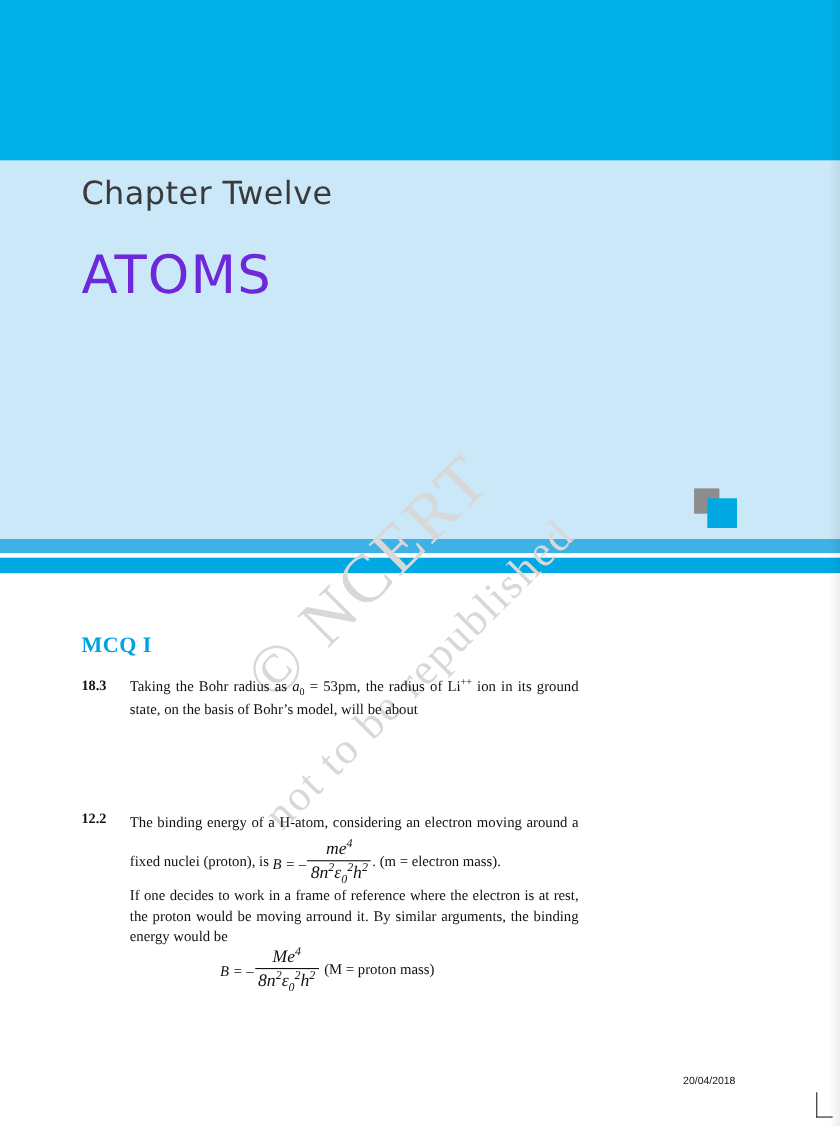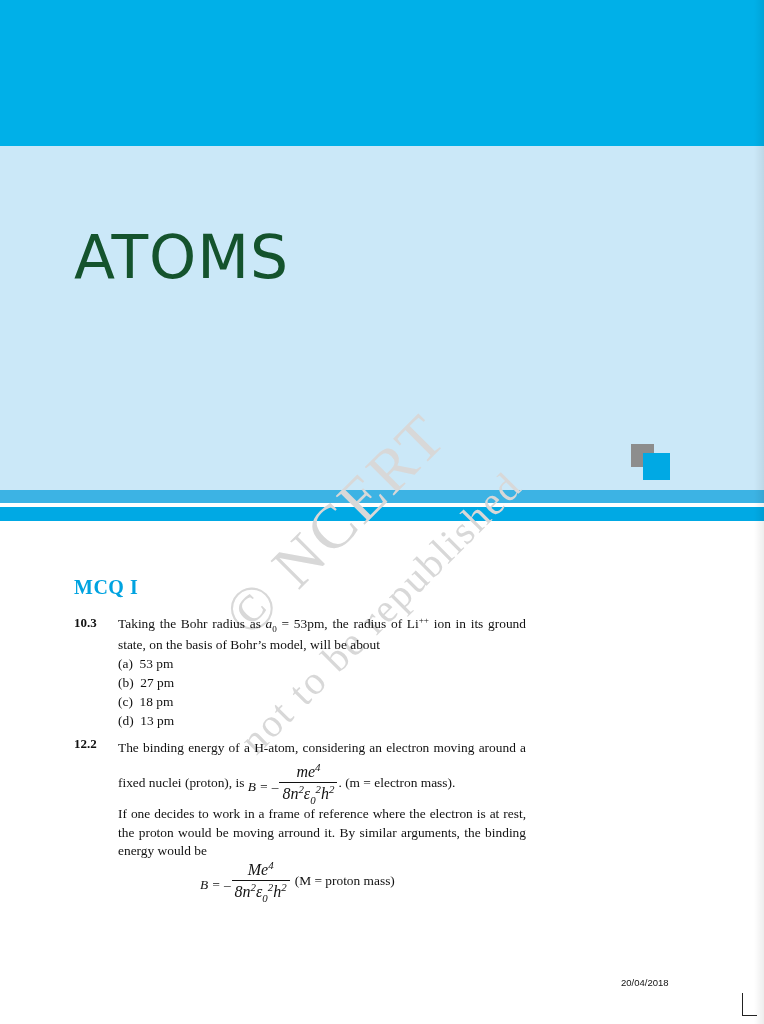--- a/index.html
+++ b/index.html
@@ -68,22 +68,22 @@
     font-size: 29px;
     color: #3a3a3a;
     letter-spacing: 0.4px;
     font-weight: 400;
   }
   .chapter-title {
     position: absolute;
     left: 74px;
     top: 222px;
     font-family: "DejaVu Sans", sans-serif;
-    font-size: 60px;
-    color: #14532d;
+    font-size: 48px;
+    color: #6d28d9;
     letter-spacing: 1px;
     font-weight: 400;
   }
 
   
   .sq-gray {
     position: absolute;
     left: 631px;
     top: 444px;
     width: 23px;
@@ -237,47 +237,42 @@
   }
 </style>
 </head>
 <body>
 
 <div class="page">
 
   <div class="top-cyan"></div>
   <div class="header-light"></div>
 
+  <div class="chapter-label">Chapter Twelve</div>
   <div class="chapter-title">ATOMS</div>
 
   <div class="sq-gray"></div>
   <div class="sq-blue"></div>
 
   <div class="band-thin-top"></div>
   <div class="band-white"></div>
   <div class="band-thin-bottom"></div>
 
   <div class="watermark">
     <div class="wm-text wm1">© NCERT</div>
     <div class="wm-text wm2">not to be republished</div>
   </div>
 
   <div class="mcq-heading">MCQ I</div>
 
-  <div class="qnum q1num">10.3</div>
+  <div class="qnum q1num">18.3</div>
   <div class="qblock q1 qtext">
     <span>Taking the Bohr radius as </span><i>a</i><sub class="sm">0</sub><span> = 53pm, the radius of Li</span><sup class="sm">++</sup><span> ion in its ground state, on the basis of Bohr’s model, will be about</span>
   </div>
 
-  <div class="opts">
-    <span class="opt-row">(a)  53 pm</span>
-    <span class="opt-row">(b)  27 pm</span>
-    <span class="opt-row">(c)  18 pm</span>
-    <span class="opt-row">(d)  13 pm</span>
-  </div>
 
   <div class="qnum q2num">12.2</div>
   <div class="qblock q2a qtext line-mid">
     <span>The binding energy of a H-atom, considering an electron moving around a fixed nuclei (proton), is </span><span class="formula-inline"><span>B = –</span><span class="frac"><span class="num"><i>me</i><sup class="sm">4</sup></span><span class="den"><i>8n</i><sup class="sm">2</sup><i>ε</i><sub class="sm">0</sub><sup class="sm">2</sup><i>h</i><sup class="sm">2</sup></span></span></span><span>. (m = electron mass).</span>
   </div>
 
   <div class="qblock q2b qtext">If one decides to work in a frame of reference where the electron is at rest, the proton would be moving arround it. By similar arguments, the binding energy would be</div>
 
   <div class="display-formula">
     <span class="formula-inline"><span>B = –</span><span class="frac"><span class="num"><i>Me</i><sup class="sm">4</sup></span><span class="den"><i>8n</i><sup class="sm">2</sup><i>ε</i><sub class="sm">0</sub><sup class="sm">2</sup><i>h</i><sup class="sm">2</sup></span></span></span><span style="font-style:normal; margin-left:4px;">(M =  proton mass)</span>

